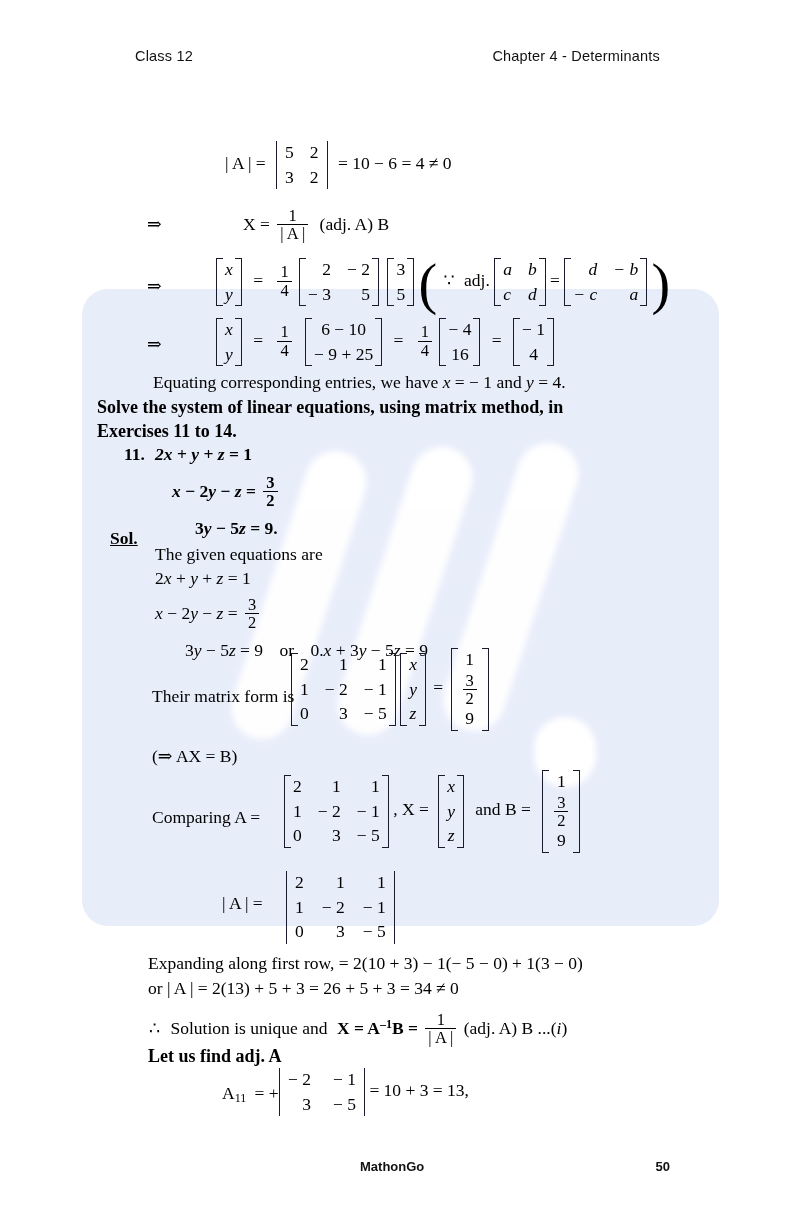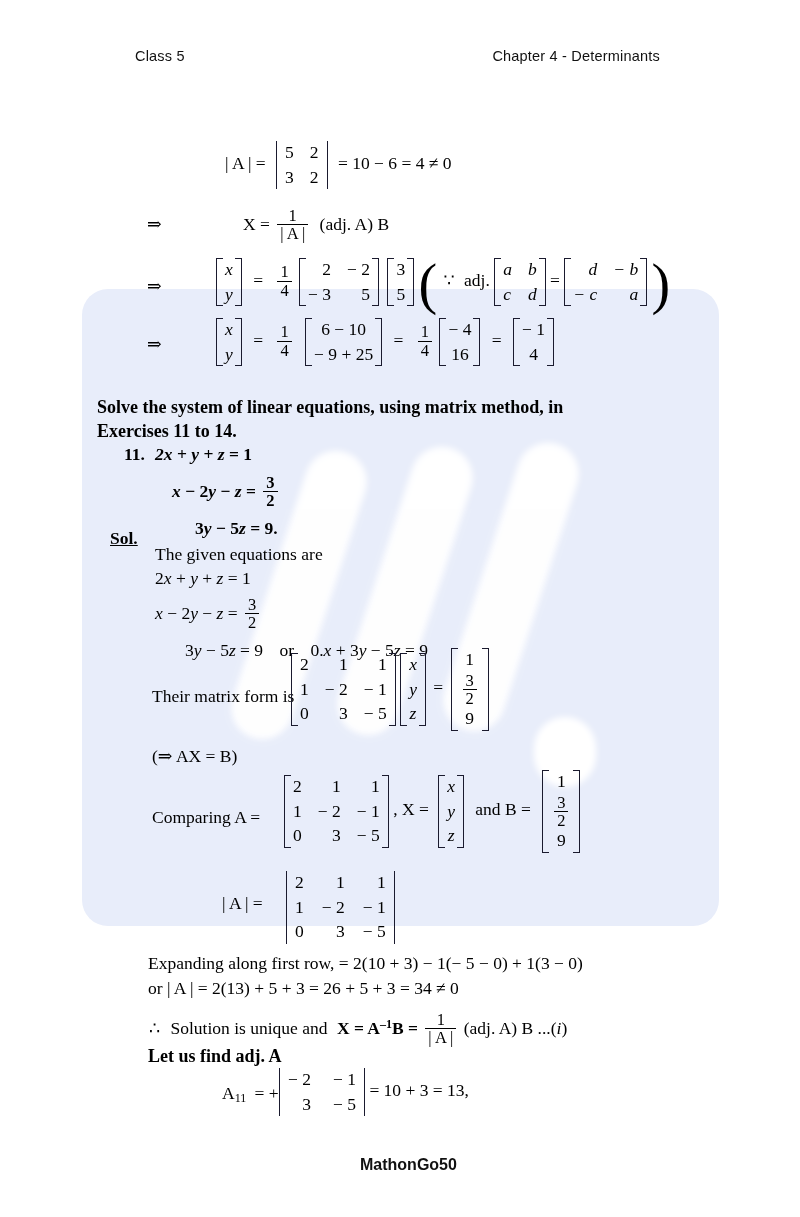--- a/index.html
+++ b/index.html
@@ -32,23 +32,23 @@
   }
   .page-header .hdr-right { margin-right: 5px; }
 
   
   .page-footer {
     position: absolute;
     bottom: 43px;
     left: 135px;
     width: 530px;
     display: flex;
-    justify-content: flex-start;
+    justify-content: space-between;
     font-family: "Liberation Sans", "DejaVu Sans", sans-serif;
-    font-size: 16px;
+    font-size: 13px;
     font-weight: 600;
     color: #111;
   }
   .page-footer .foot-left { margin-left: 225px; }
   .page-footer .foot-right { margin-right: -5px; }
 
   
   .highlight-panel {
     position: absolute;
     left: 82px;
@@ -151,21 +151,21 @@
 <body>
 
 <div class="highlight-panel">
   <div class="wm-bar b1"></div>
   <div class="wm-bar b2"></div>
   <div class="wm-bar b3"></div>
   <div class="wm-dot"></div>
 </div>
 
 <div class="page-header">
-  <span class="hdr-left">Class 5</span>
+  <span class="hdr-left">Class 12</span>
   <span class="hdr-right">Chapter 4 - Determinants</span>
 </div>
 
 <div class="content">
 
   <div class="ln txt" style="left:225px; top:141px;">
     <span>| A | =</span>
     <span class="mtx det c2" style="margin:0 6px;">
       <span>5</span>
       <span>2</span>
@@ -256,20 +256,23 @@
       <span>− 4</span>
       <span>16</span>
     </span>
     <span style="margin:0 7px;">=</span>
     <span class="mtx bk c1">
       <span>− 1</span>
       <span>4</span>
     </span>
   </div>
 
+  <div class="ln txt" style="left:153px; top:374px;">
+    <span>Equating corresponding entries, we have </span><span class="it">x</span><span> = − 1 and </span><span class="it">y</span><span> = 4.</span>
+  </div>
 
   <div class="ln txt bold" style="left:97px; top:398px; font-size:18px;">Solve the system of linear equations, using matrix method, in</div>
   <div class="ln txt bold" style="left:97px; top:422px; font-size:18px;">Exercises 11 to 14.</div>
 
   <div class="ln txt bold" style="left:124px; top:446px;">11.</div>
   <div class="ln txt bold" style="left:155px; top:446px;">
     <span class="it">2x</span> + <span class="it">y</span> + <span class="it">z</span> = 1
   </div>
   <div class="ln txt bold" style="left:172px; top:474px;">
     <span class="it">x</span> − 2<span class="it">y</span> − <span class="it">z</span> =

